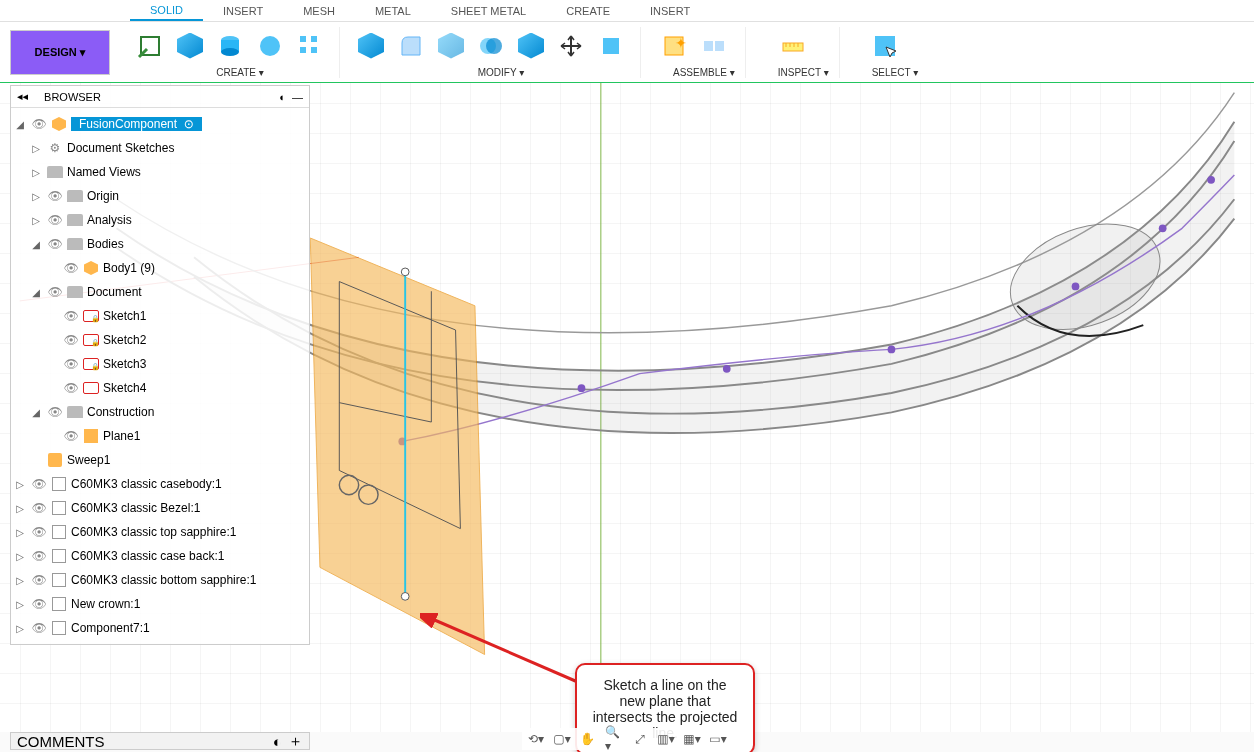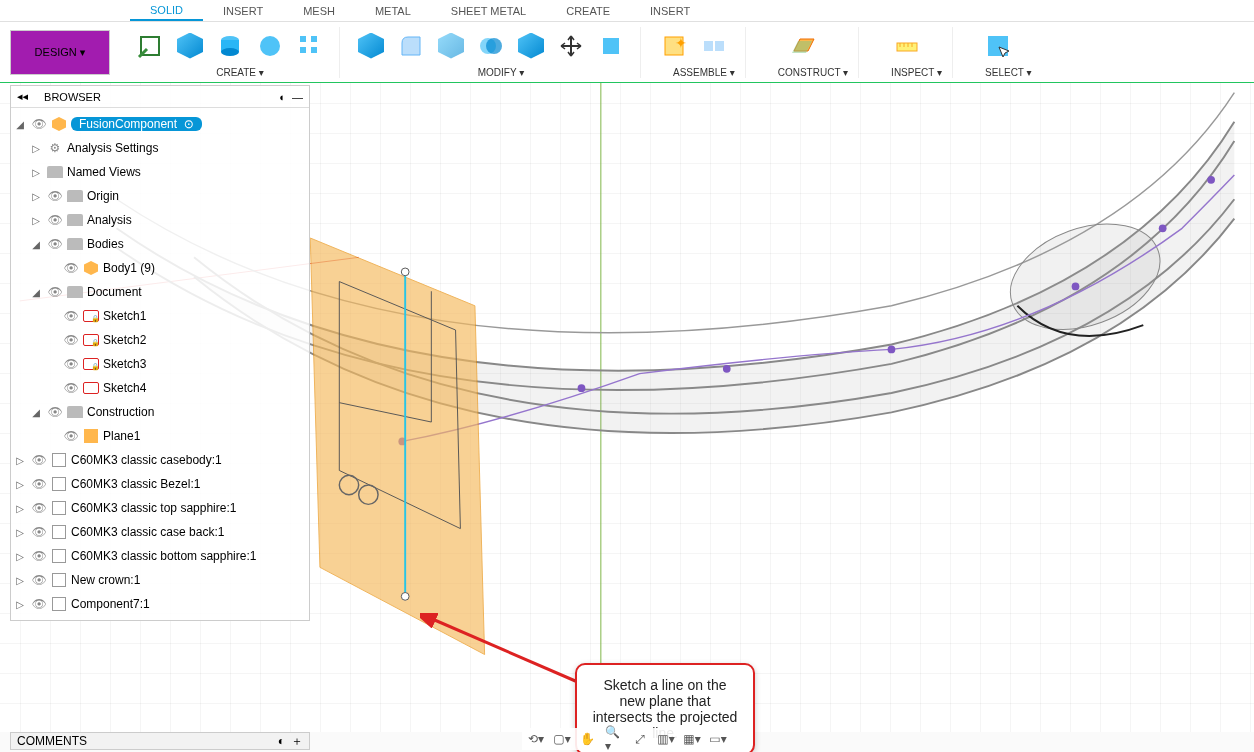--- a/index.html
+++ b/index.html
@@ -4,53 +4,53 @@
 <style>
 * { box-sizing: border-box; margin: 0; padding: 0; font-family: Arial, sans-serif; }
 body { width: 1254px; height: 752px; background: #fafafa; position: relative; overflow: hidden; }
 
 
 .ribbon { background: #fff; border-bottom: 5px solid #22c55e; }
 .tabs-row { display: flex; align-items: center; height: 22px; font-size: 11px; padding-left: 130px; border-bottom: 1px solid #e0e0e0; }
 .tab { padding: 3px 20px; cursor: pointer; color: #555; }
 .tab.active { color: #0696d7; border-bottom: 2px solid #0696d7; }
 .tool-row { display: flex; align-items: center; height: 60px; padding: 4px 10px; }
-.design-btn { width: 100px; height: 45px; border: 1px solid #ccc; display:flex; align-items:center; justify-content:center; font-size:11px; font-weight:normal; margin-right: 15px; cursor:pointer; background:#a21caf;}
+.design-btn { width: 100px; height: 45px; border: 1px solid #ccc; display:flex; align-items:center; justify-content:center; font-size:11px; font-weight:bold; margin-right: 15px; cursor:pointer; background:#8b5cf6;}
 .tool-group { display:flex; flex-direction:column; align-items:center; margin:0 6px; border-right:1px solid #eee; padding-right:10px;}
 .tool-icons { display:flex; gap:6px; padding:2px;}
 .ticon { width:34px; height:34px; display:flex; align-items:center; justify-content:center; cursor:pointer; border:1px solid transparent;}
 .tlabel { font-size:10px; color:#333; padding-top:2px; cursor:pointer;margin-left:20px;}
 
 
 .browser-panel { position:absolute; top:85px; left:10px; width:300px; background:rgba(255,255,255,0.85); border:1px solid #ccc; font-size:12px; z-index:50;}
 .browser-hdr { display:flex; align-items:center; padding:4px 6px; border-bottom:1px solid #ddd; font-size:11px;}
 .browser-hdr .sp { flex:1; }
 .tree { padding:4px 2px;}
 .tnode { display:flex; align-items:center; height:24px; cursor:pointer; gap:4px; }
 .arrow { width:14px; text-align:center; color:#666; font-size:10px;}
 .eye { width:16px; text-align:center; color:#888;}
 .nicon { width:16px; height:16px; display:inline-flex; align-items:center; justify-content:center;}
 .nlabel { white-space:nowrap; }
-.active-row { background:#0696d7; color:#fff; border-radius:6px; padding:0 8px;}
+.active-row { background:#0696d7; color:#fff; border-radius:0; padding:0 8px;}
 .indent1{padding-left:16px;} .indent2{padding-left:32px;}
 
 
 .canvas { position:absolute; top:83px; left:0; right:0; bottom:20px; background:#fff;
   background-image:
     linear-gradient(rgba(0,0,0,0.04)1px,transparent 1px),
     linear-gradient(90deg,rgba(0,0,0,0.04)1px,transparent 1px);
   background-size:30px 30px;
   background-position: -10px -10px;
 }
 .model-svg { position:absolute; top:0; left:0; width:100%; height:100%;}
 .callout { position:absolute; left:575px; top:580px; width:180px; background:#fff; border:2px solid #d22; border-radius:10px; padding:12px; font-size:14px; text-align:center; color:#222; box-shadow:0 2px 6px rgba(0,0,0,0.2);}
 .callout-arrow { position:absolute; left:420px; top:530px; pointer-events:none;}
 
 
-.comments-bar { position:absolute; left:10px; bottom:2px; width:300px; height:18px; background:#f2f2f2; border:1px solid #ccc; font-size:12px; padding:2px 6px; display:flex; align-items:center;}
+.comments-bar { position:absolute; left:10px; bottom:2px; width:300px; height:18px; background:#f2f2f2; border:1px solid #ccc; font-size:15px; padding:2px 6px; display:flex; align-items:center;}
 .comments-bar .sp{flex:1;}
 .bottom-tools { position:absolute; bottom:2px; left:50%; transform:translateX(-50%); display:flex; gap:6px; background:rgba(255,255,255,0.9); padding:2px 4px;}
 .btool { width:20px; height:18px; display:flex; align-items:center; justify-content:center; cursor:pointer; font-size:12px; color:#555; border:1px solid transparent;}
 
 
 .cube-blue { width:26px; height:26px; background:linear-gradient(135deg,#4fc3f7,#0288d1); clip-path: polygon(50% 0,100% 25%,100% 75%,50% 100%,0 75%,0 25%);}
 .sketch-ico{ width:16px; height:12px; border:1px solid #d22; border-radius:2px; position:relative;}
 .sketch-ico.lock::after{content:"🔒"; position:absolute; font-size:7px; right:-2px; bottom:-2px;}
 .folder-ico{width:16px;height:12px;background:#bbb;border-radius:2px 2px 0 0;}
 .gear-ico{color:#888;}
@@ -158,31 +158,20 @@
         <div class="ticon">
             <svg width="26" height="26">
               <rect x="3" y="8" width="9" height="10" fill="#bbdefb"></rect>
               <rect x="14" y="8" width="9" height="10" fill="#bbdefb"></rect>
             </svg>
           </div>
       </div>
       <div class="tlabel">ASSEMBLE ▾</div>
     </div>
 
-    <div class="tool-group">
-      <div class="tool-icons">
-        <div class="ticon">
-            <svg width="26" height="26">
-              <path d="M4 18 L10 6 L24 6 L18 18 Z" fill="#ffb74d" stroke="#ef6c00"></path>
-              <path d="M4 18 L10 6 L24 6 L18 18 Z" fill="#81c784" opacity="0.5" transform="translate(-2,2)"></path>
-            </svg>
-          </div>
-      </div>
-      <div class="tlabel">CONSTRUCT ▾</div>
-    </div>
 
     <div class="tool-group">
       <div class="tool-icons">
         <div class="ticon">
             <svg width="26" height="26">
               <rect x="3" y="10" width="20" height="8" fill="#fff176" stroke="#f9a825"></rect>
               <path d="M6 10 L6 14 M10 10 L10 14 M14 10 L14 14 M18 10 L18 14" stroke="#f9a825"></path>
             </svg>
           </div>
       </div>
@@ -270,21 +259,21 @@
         <span class="eye">👁</span>
       <span class="nicon">
           <div class="body-ico"></div>
         </span>
       <span class="active-row"><span>FusionComponent</span> &nbsp;⊙</span>
     </div>
 
     <div class="tnode indent1">
       <span class="arrow">▷</span>
         <span class="nicon gear-ico">⚙</span>
-      <span class="nlabel">Analysis Settings</span>
+      <span class="nlabel">Document Sketches</span>
     </div>
     <div class="tnode indent1">
       <span class="arrow">▷</span>
         <span class="nicon">
           <div class="folder-ico"></div>
         </span>
       <span class="nlabel">Named Views</span>
     </div>
     <div class="tnode indent1">
       <span class="arrow">▷</span>
@@ -366,20 +355,27 @@
         </span>
       <span class="nlabel">Construction</span>
     </div>
     <div class="tnode indent2">
       <span class="arrow"></span>
         <span class="eye">👁</span>
         <span class="nicon">
           <div class="construct-ico"></div>
         </span>
       <span class="nlabel">Plane1</span>
+    </div>
+    <div class="tnode indent1">
+      <span class="arrow"></span>
+        <span class="nicon">
+          <div class="sweep-ico"></div>
+        </span>
+      <span class="nlabel">Sweep1</span>
     </div>
 
     <div class="tnode">
       <span class="arrow">▷</span>
         <span class="eye">👁</span>
         <span class="nicon">
           <div class="comp-ico"></div>
         </span>
       <span class="nlabel">C60MK3 classic casebody:1</span>
     </div>

